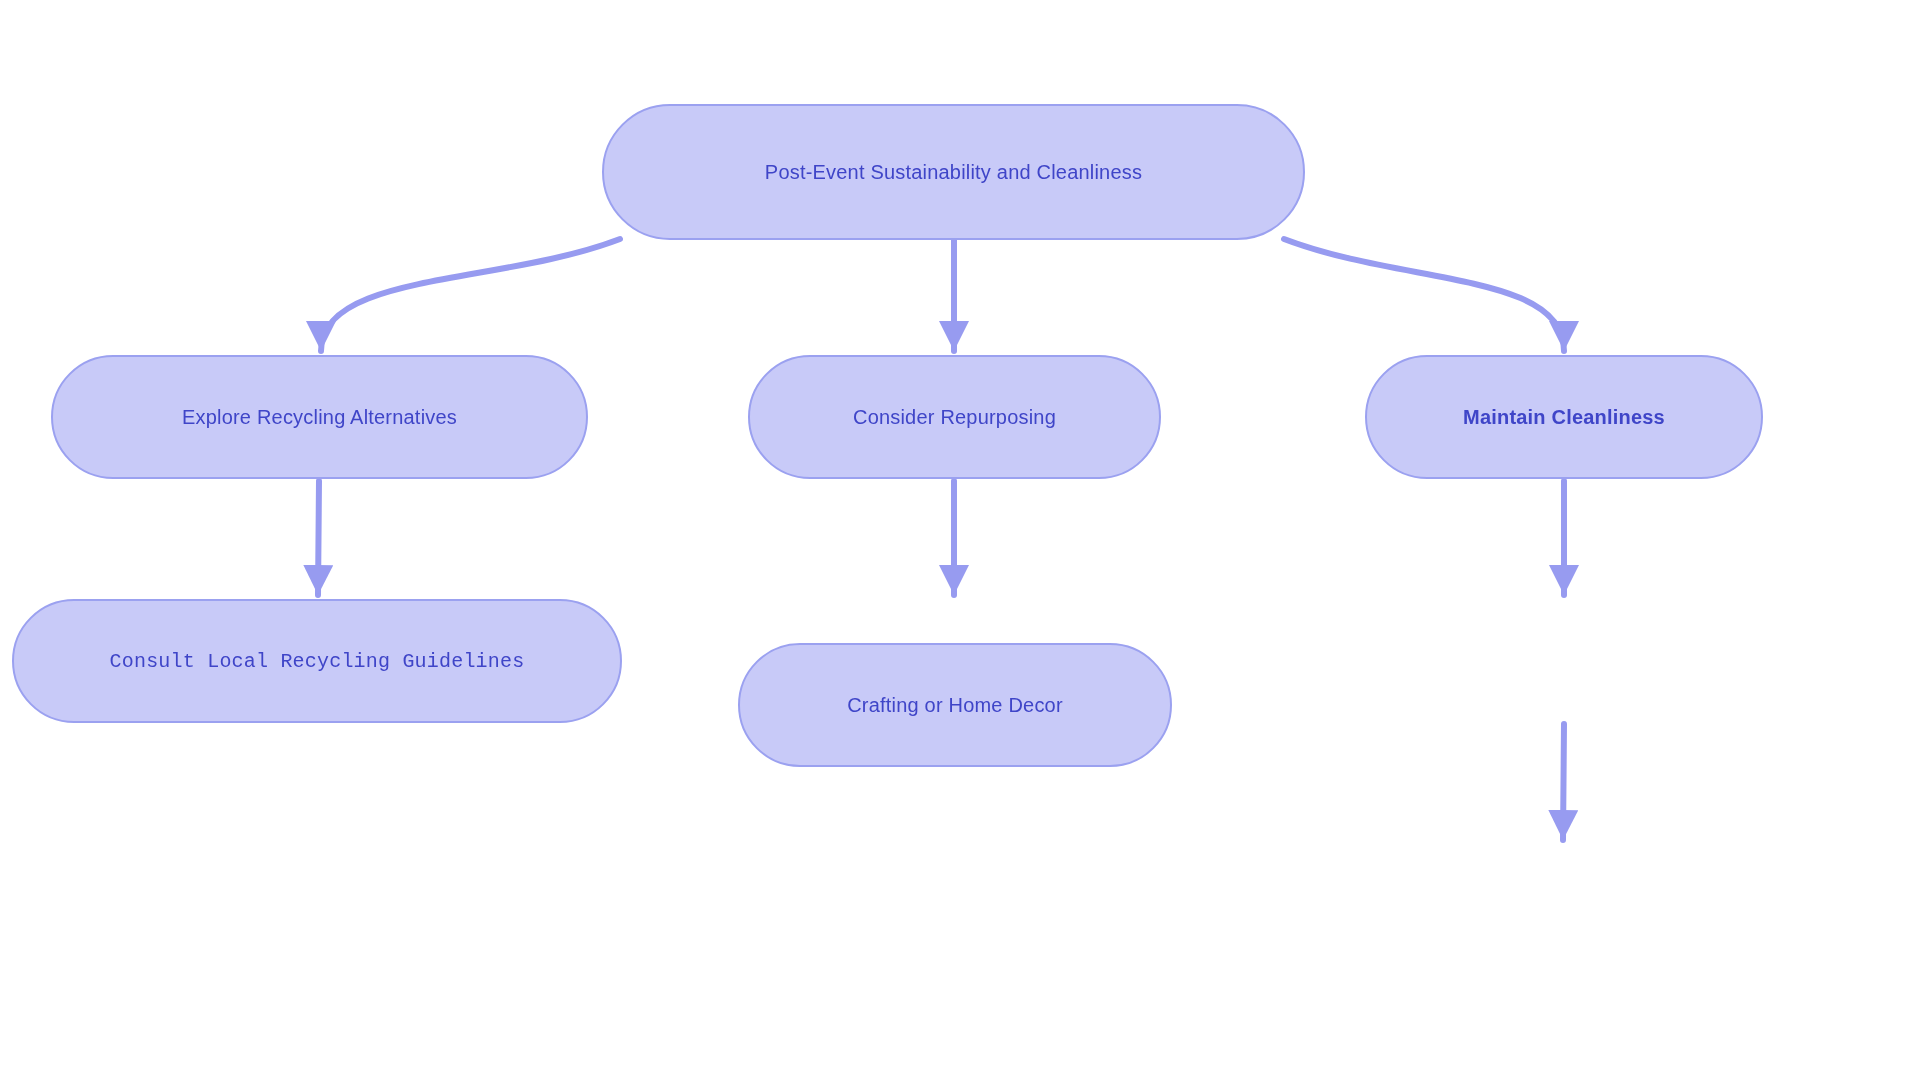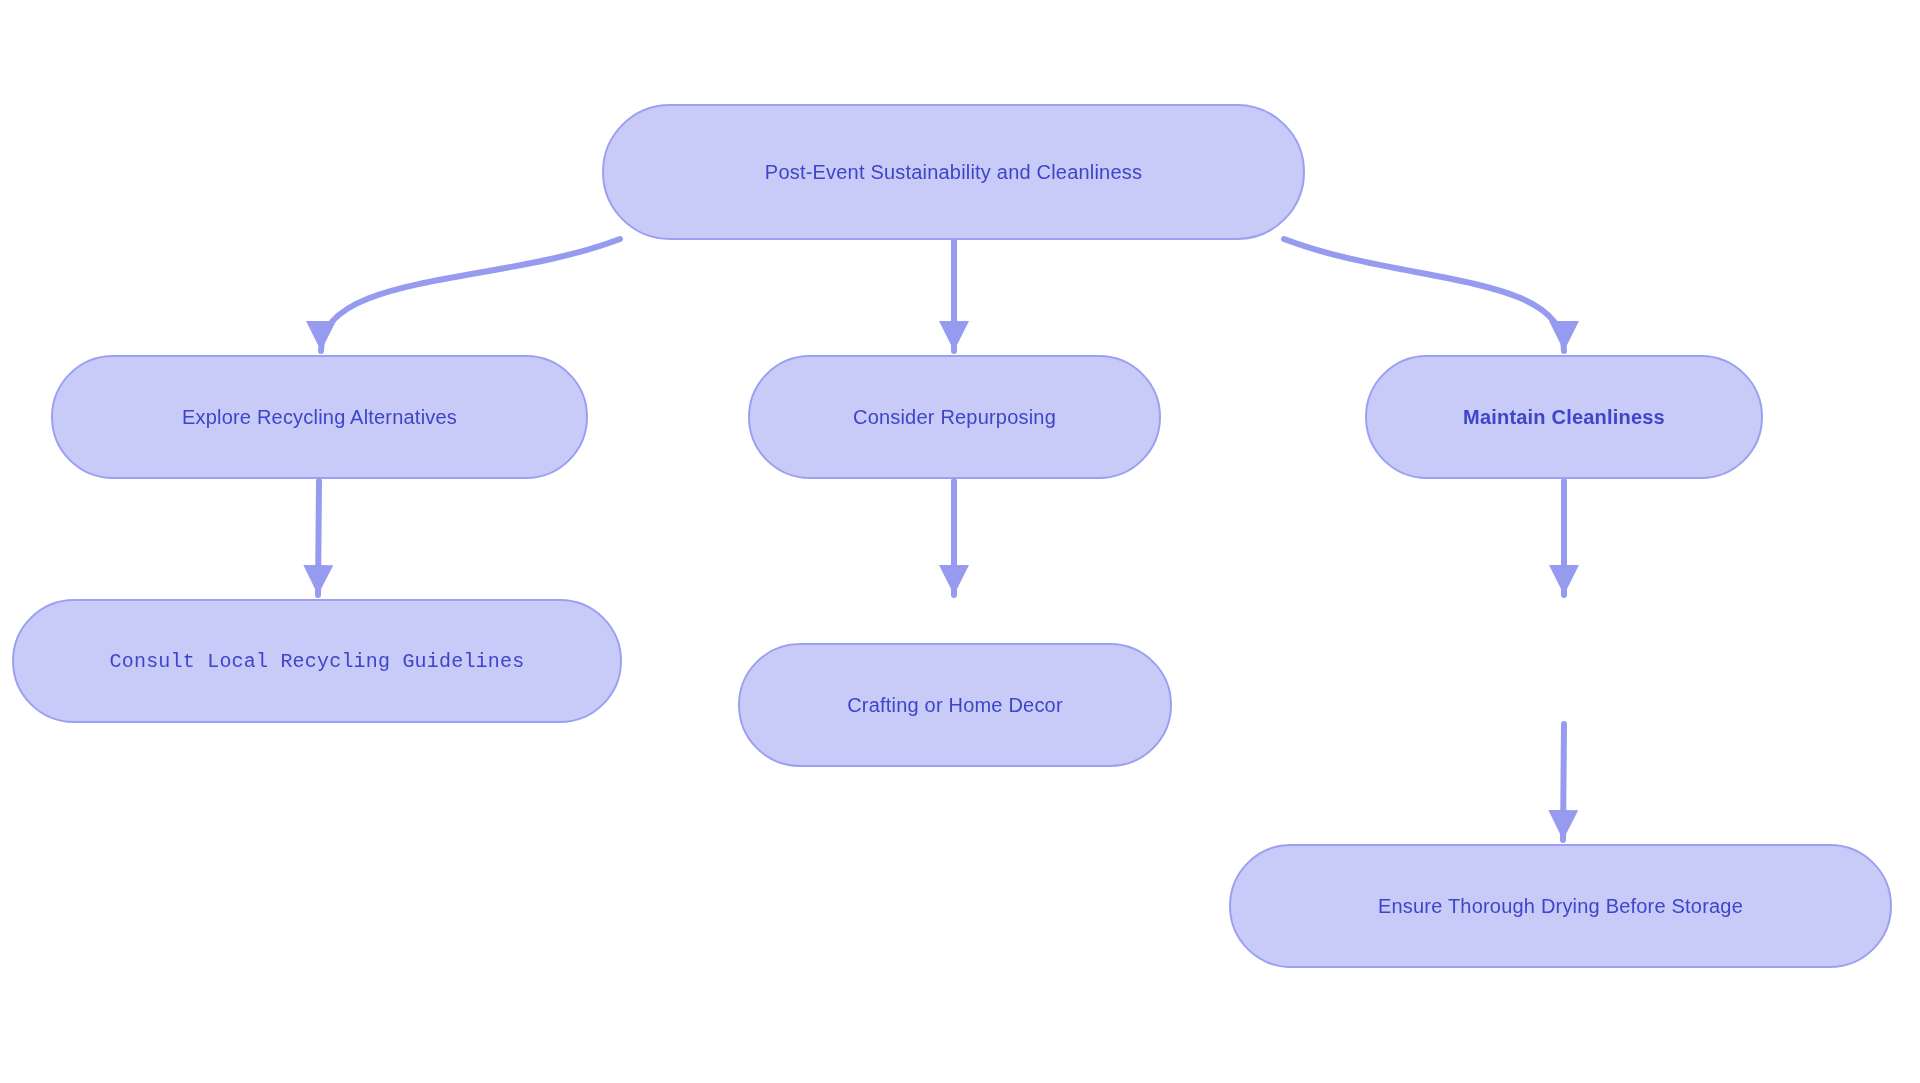--- a/index.html
+++ b/index.html
@@ -93,17 +93,14 @@
 
   <div class="node" style="left:12px; top:599px; width:610px; height:124px;font-family:Liberation Mono, monospace;">
     <span>Consult Local Recycling Guidelines</span>
   </div>
 
   <div class="node" style="left:738px; top:599px; width:434px; height:124px;margin-top:44px;">
     <span>Crafting or Home Decor</span>
   </div>
 
 
-  <div class="node" style="left:1229px; top:844px; width:663px; height:124px;">
-    <span>Ensure Thorough Drying Before Storage</span>
-  </div>
 
 </div>
 
 </body></html>

